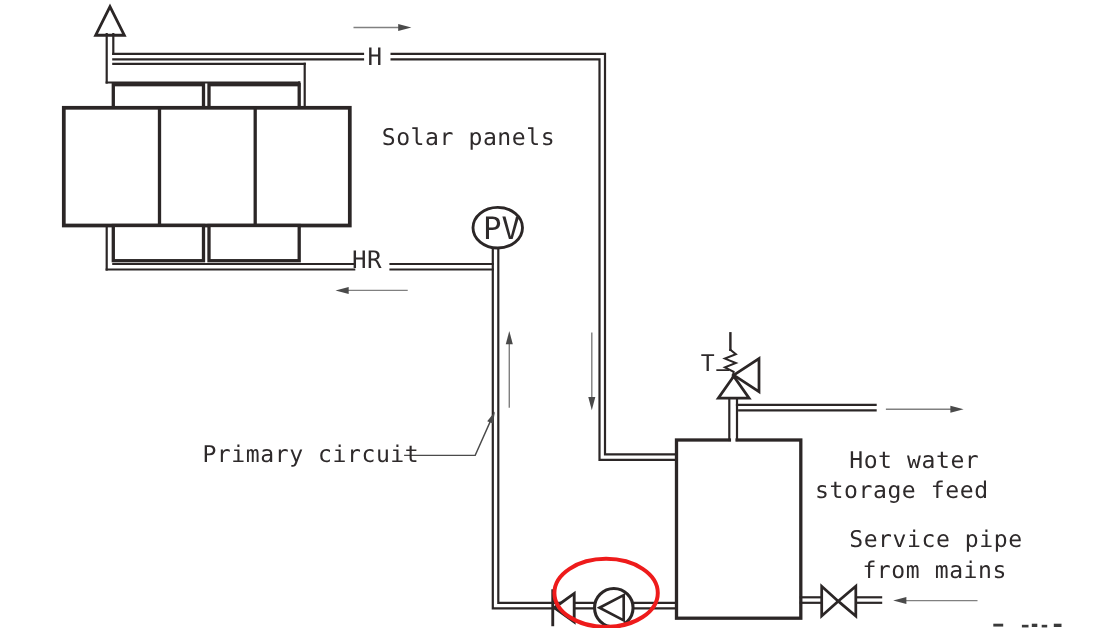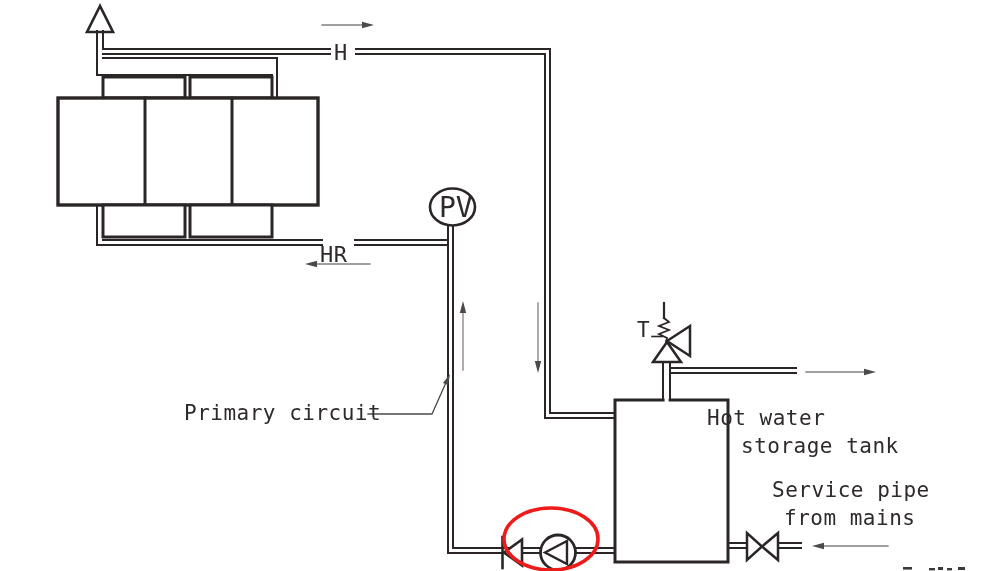--- a/index.html
+++ b/index.html
@@ -144,31 +144,32 @@
     <g fill="#3a3a3a" stroke="none">
       <rect x="903" y="567" width="9" height="2.6"></rect>
       <rect x="929" y="568" width="6" height="2.4"></rect>
       <rect x="938" y="567" width="5" height="3"></rect>
       <rect x="947" y="568" width="5" height="2.4"></rect>
       <rect x="958" y="567" width="7" height="3"></rect>
     </g>
   </g>
 </svg>
 
+<div class="lbl" style="left:347px;top:113px">Solar panels</div>
 
 <div class="lbl big" style="left:334px;top:41px">H</div>
 
-<div class="lbl big" style="left:320px;top:243px">HR</div>
+<div class="lbl big" style="left:320px;top:226px">HR</div>
 
 <div class="lbl" style="left:439px;top:196px;font-size:28px;letter-spacing:0">PV</div>
 
 <div class="lbl" style="left:184px;top:401px">Primary circuit</div>
 
 <div class="lbl" style="left:637px;top:318px">T</div>
 
 
-<div class="lbl" style="left:707px;top:406px">Hot water</div>
-<div class="lbl" style="left:741px;top:434px">storage tank</div>
+<div class="lbl" style="left:772px;top:406px">Hot water</div>
+<div class="lbl" style="left:741px;top:434px">storage feed</div>
 
 <div class="lbl" style="left:772px;top:478px">Service pipe</div>
 <div class="lbl" style="left:784px;top:506px">from mains</div>
 
 </div>
 
 </body></html>

